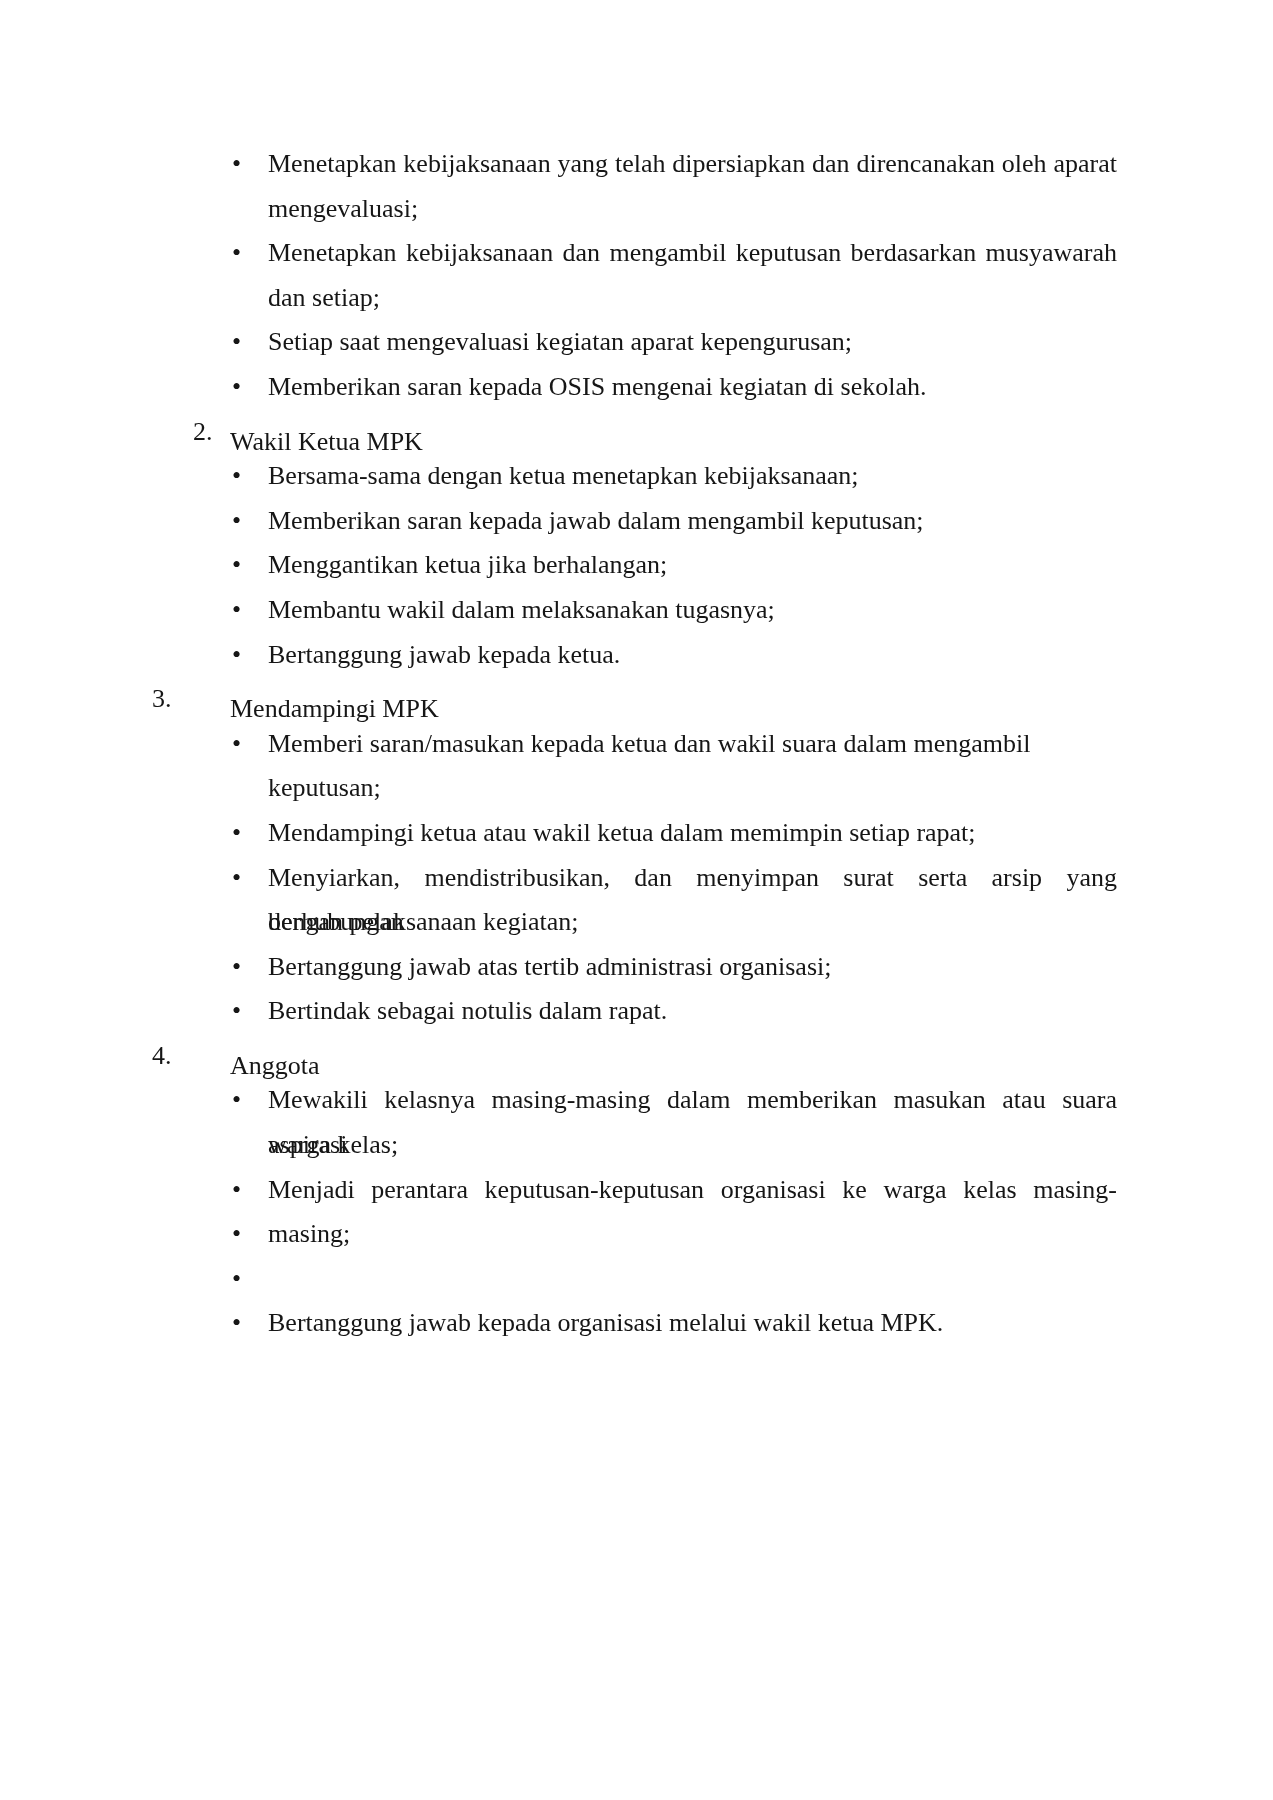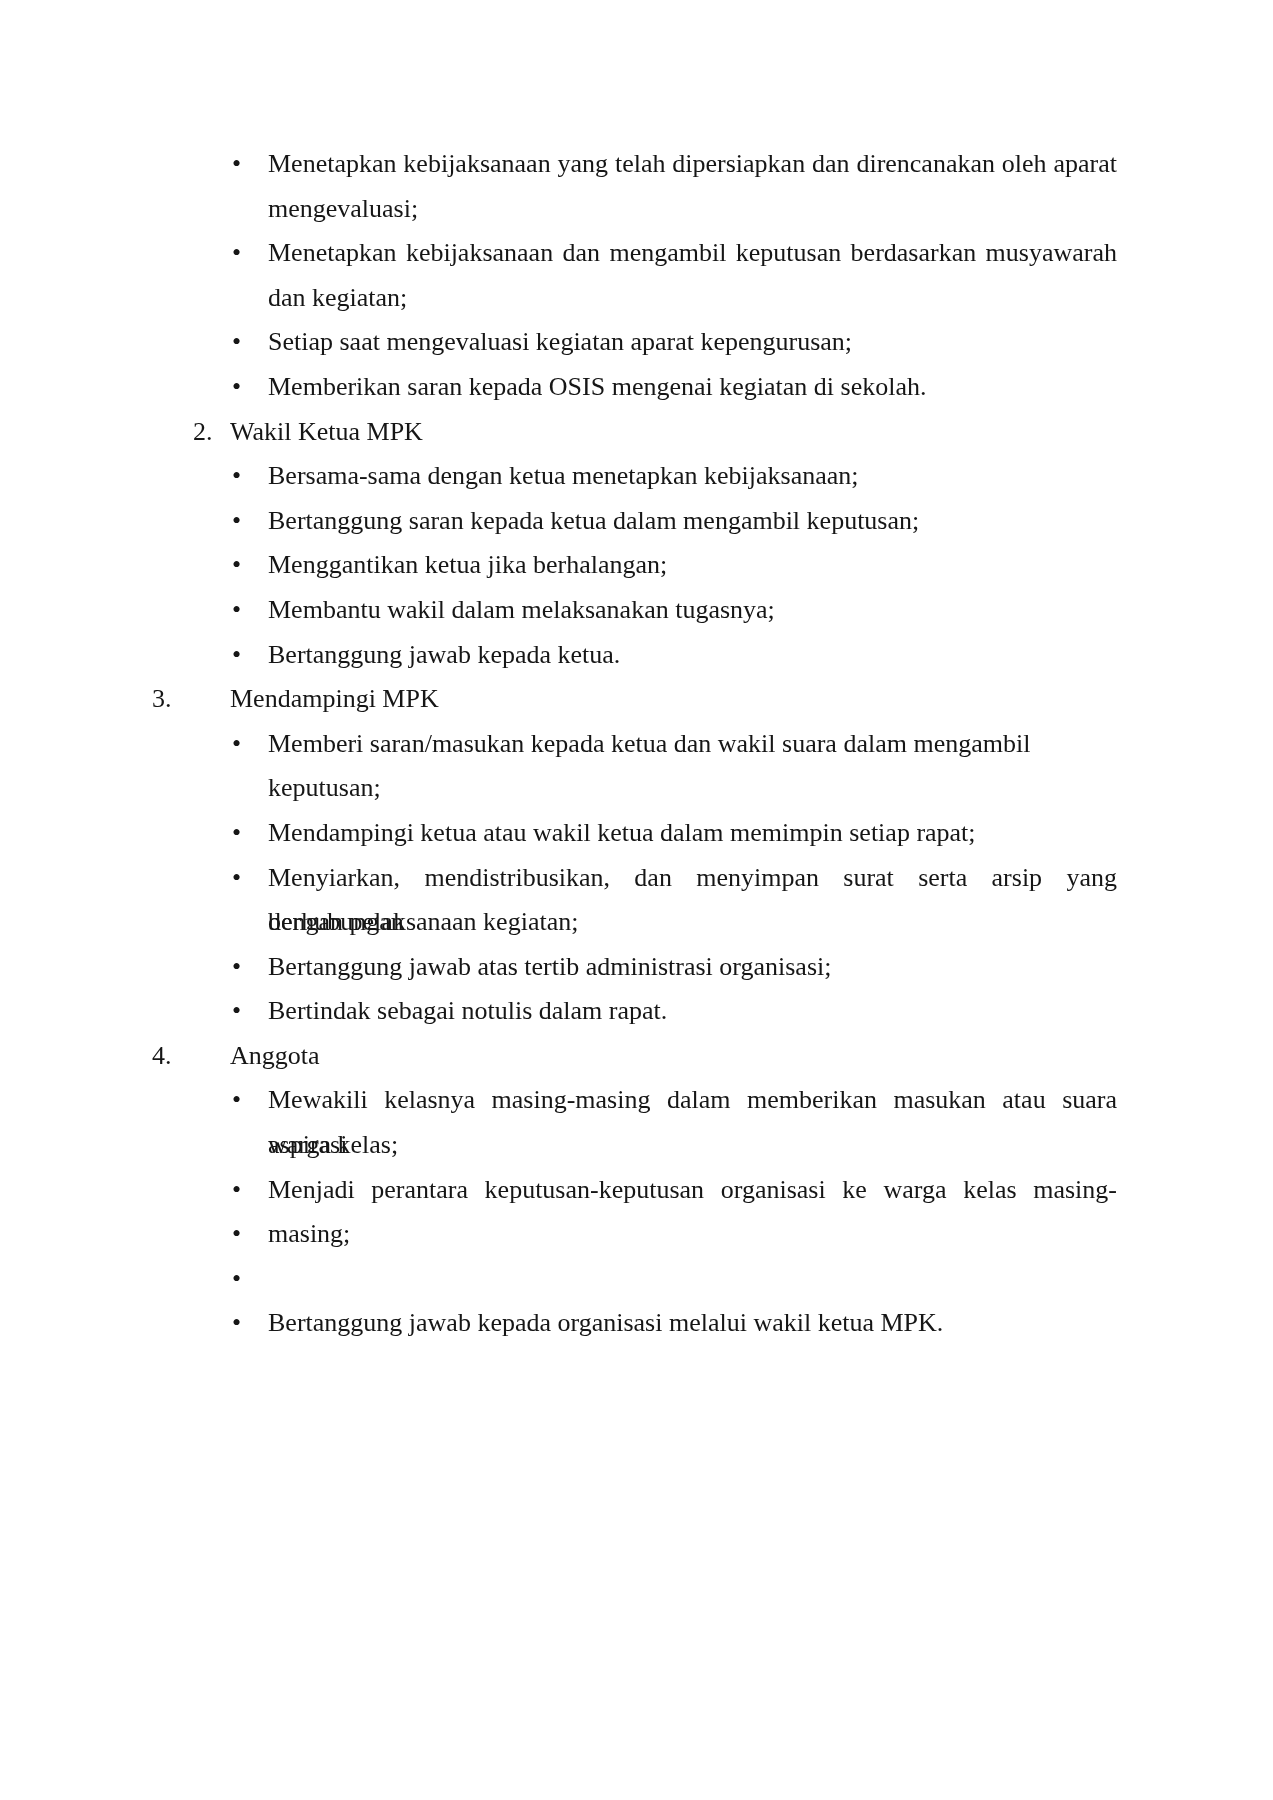--- a/index.html
+++ b/index.html
@@ -21,21 +21,21 @@
     width: 100%;
   }
   .heading {
     position: relative;
     height: 44.6px;
     line-height: 44.6px;
   }
   .heading .num { position: absolute; top: 0; }
   .heading.deep .num { left: 193px; }
   .heading.shallow .num { left: 152px; }
-  .heading .title { position: absolute; left: 230px; top: 0; white-space: nowrap; }
+  .heading .title { position: absolute; left: 230px; top: 10px; white-space: nowrap; }
   .bullet-line {
     position: relative;
     margin-left: 268px;
     width: 849px;
     height: 44.6px;
     line-height: 44.6px;
     white-space: nowrap;
   }
   .bullet-line.stretch {
     white-space: normal;
@@ -55,39 +55,39 @@
 
 <div class="page">
   <div class="content" id="doc-content">
       <div class="list-section">
         <div class="bullet-item">
           <div class="bullet-line stretch"><span class="bullet-marker">•</span><span>Menetapkan kebijaksanaan yang telah dipersiapkan dan direncanakan oleh aparat</span></div>
           <div class="bullet-line"><span>mengevaluasi;</span></div>
         </div>
         <div class="bullet-item">
           <div class="bullet-line stretch"><span class="bullet-marker">•</span><span>Menetapkan kebijaksanaan dan mengambil keputusan berdasarkan musyawarah</span></div>
-          <div class="bullet-line"><span>dan kegiatan;</span></div>
+          <div class="bullet-line"><span>dan setiap;</span></div>
         </div>
         <div class="bullet-item">
           <div class="bullet-line"><span class="bullet-marker">•</span><span>Setiap saat mengevaluasi kegiatan aparat kepengurusan;</span></div>
         </div>
         <div class="bullet-item">
           <div class="bullet-line"><span class="bullet-marker">•</span><span>Memberikan saran kepada OSIS mengenai kegiatan di sekolah.</span></div>
         </div>
       </div>
       <div class="list-section">
         <div class="heading deep">
           <span class="num">2.</span>
           <span class="title">Wakil Ketua MPK</span>
         </div>
         <div class="bullet-item">
           <div class="bullet-line"><span class="bullet-marker">•</span><span>Bersama-sama dengan ketua menetapkan kebijaksanaan;</span></div>
         </div>
         <div class="bullet-item">
-          <div class="bullet-line"><span class="bullet-marker">•</span><span>Bertanggung saran kepada ketua dalam mengambil keputusan;</span></div>
+          <div class="bullet-line"><span class="bullet-marker">•</span><span>Memberikan saran kepada jawab dalam mengambil keputusan;</span></div>
         </div>
         <div class="bullet-item">
           <div class="bullet-line"><span class="bullet-marker">•</span><span>Menggantikan ketua jika berhalangan;</span></div>
         </div>
         <div class="bullet-item">
           <div class="bullet-line"><span class="bullet-marker">•</span><span>Membantu wakil dalam melaksanakan tugasnya;</span></div>
         </div>
         <div class="bullet-item">
           <div class="bullet-line"><span class="bullet-marker">•</span><span>Bertanggung jawab kepada ketua.</span></div>
         </div>

